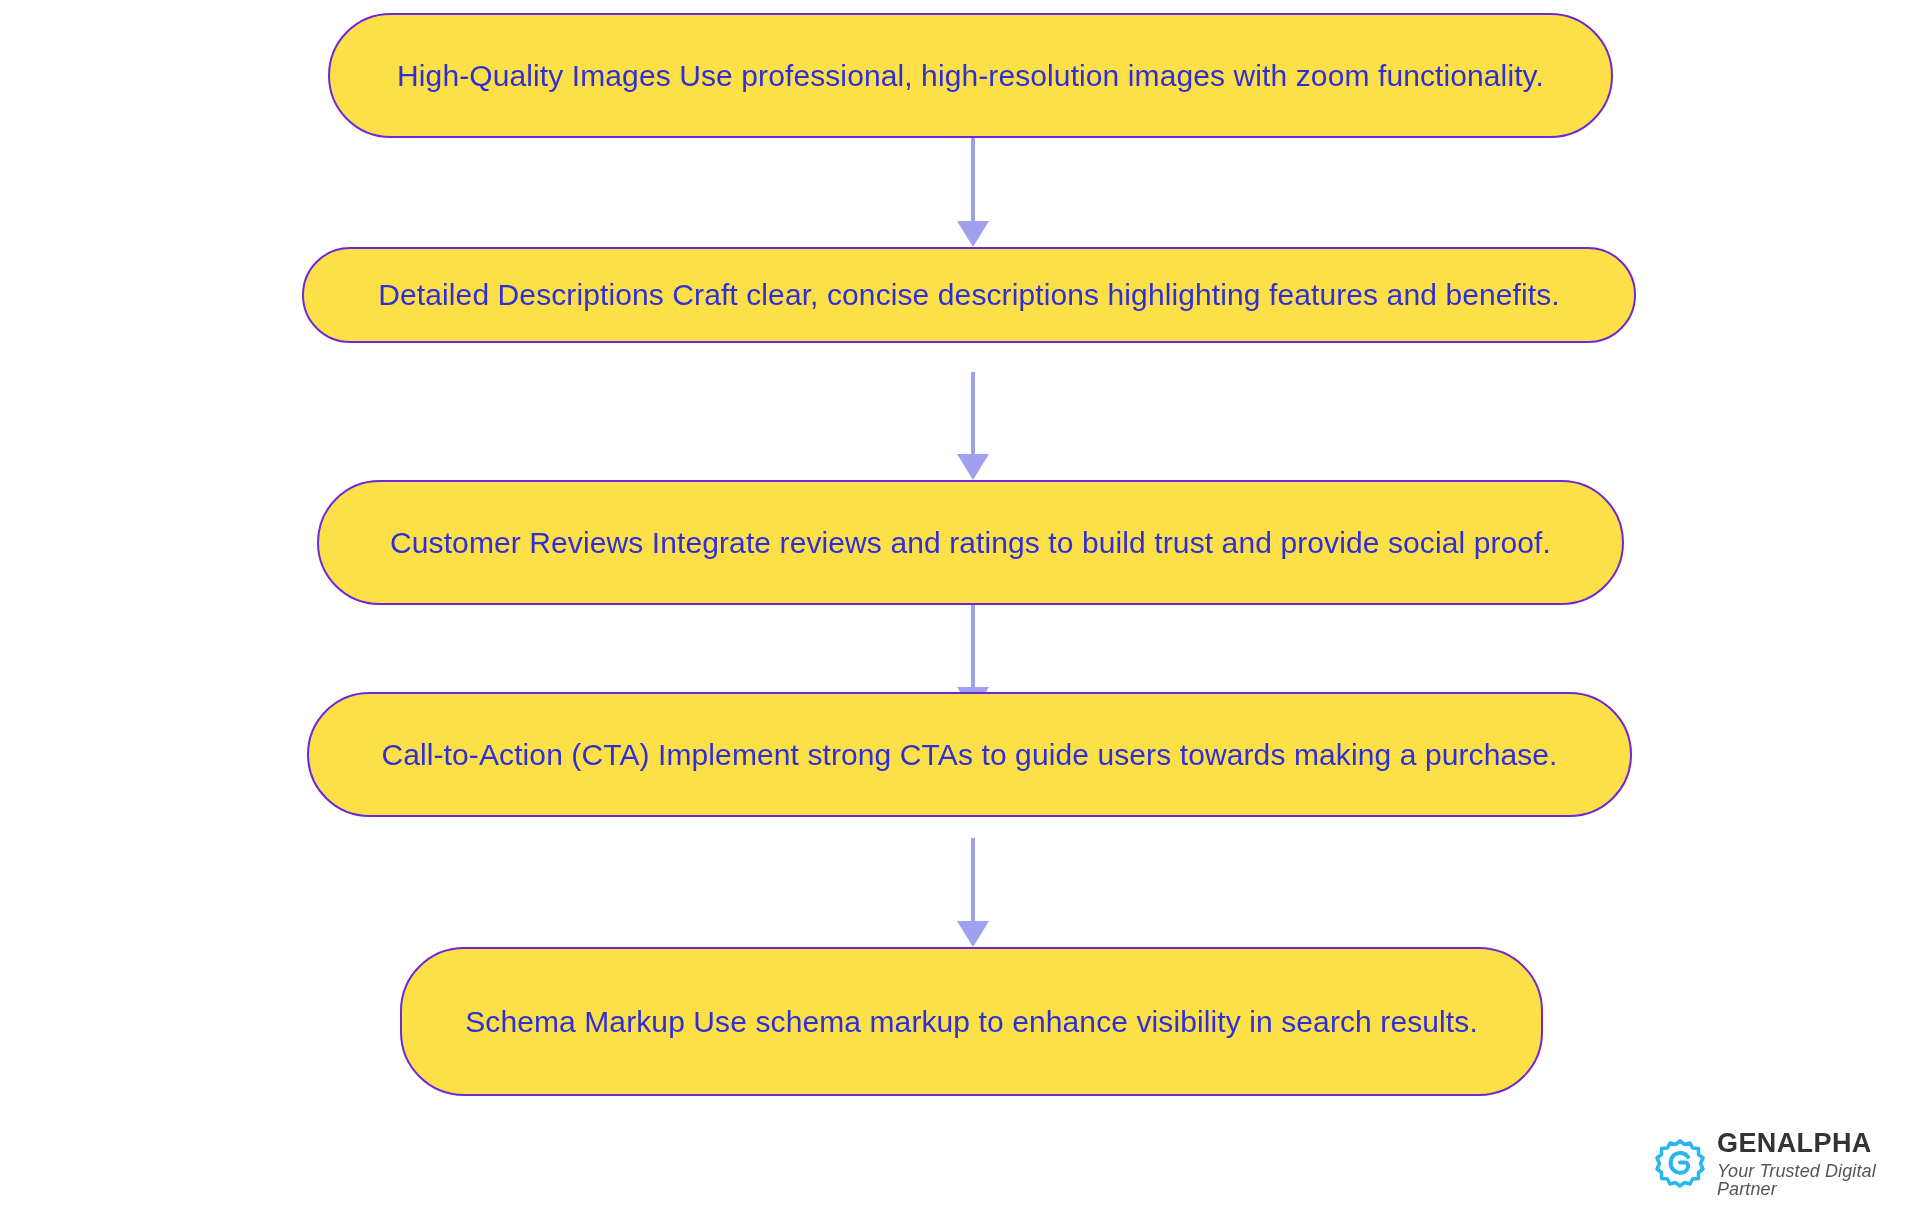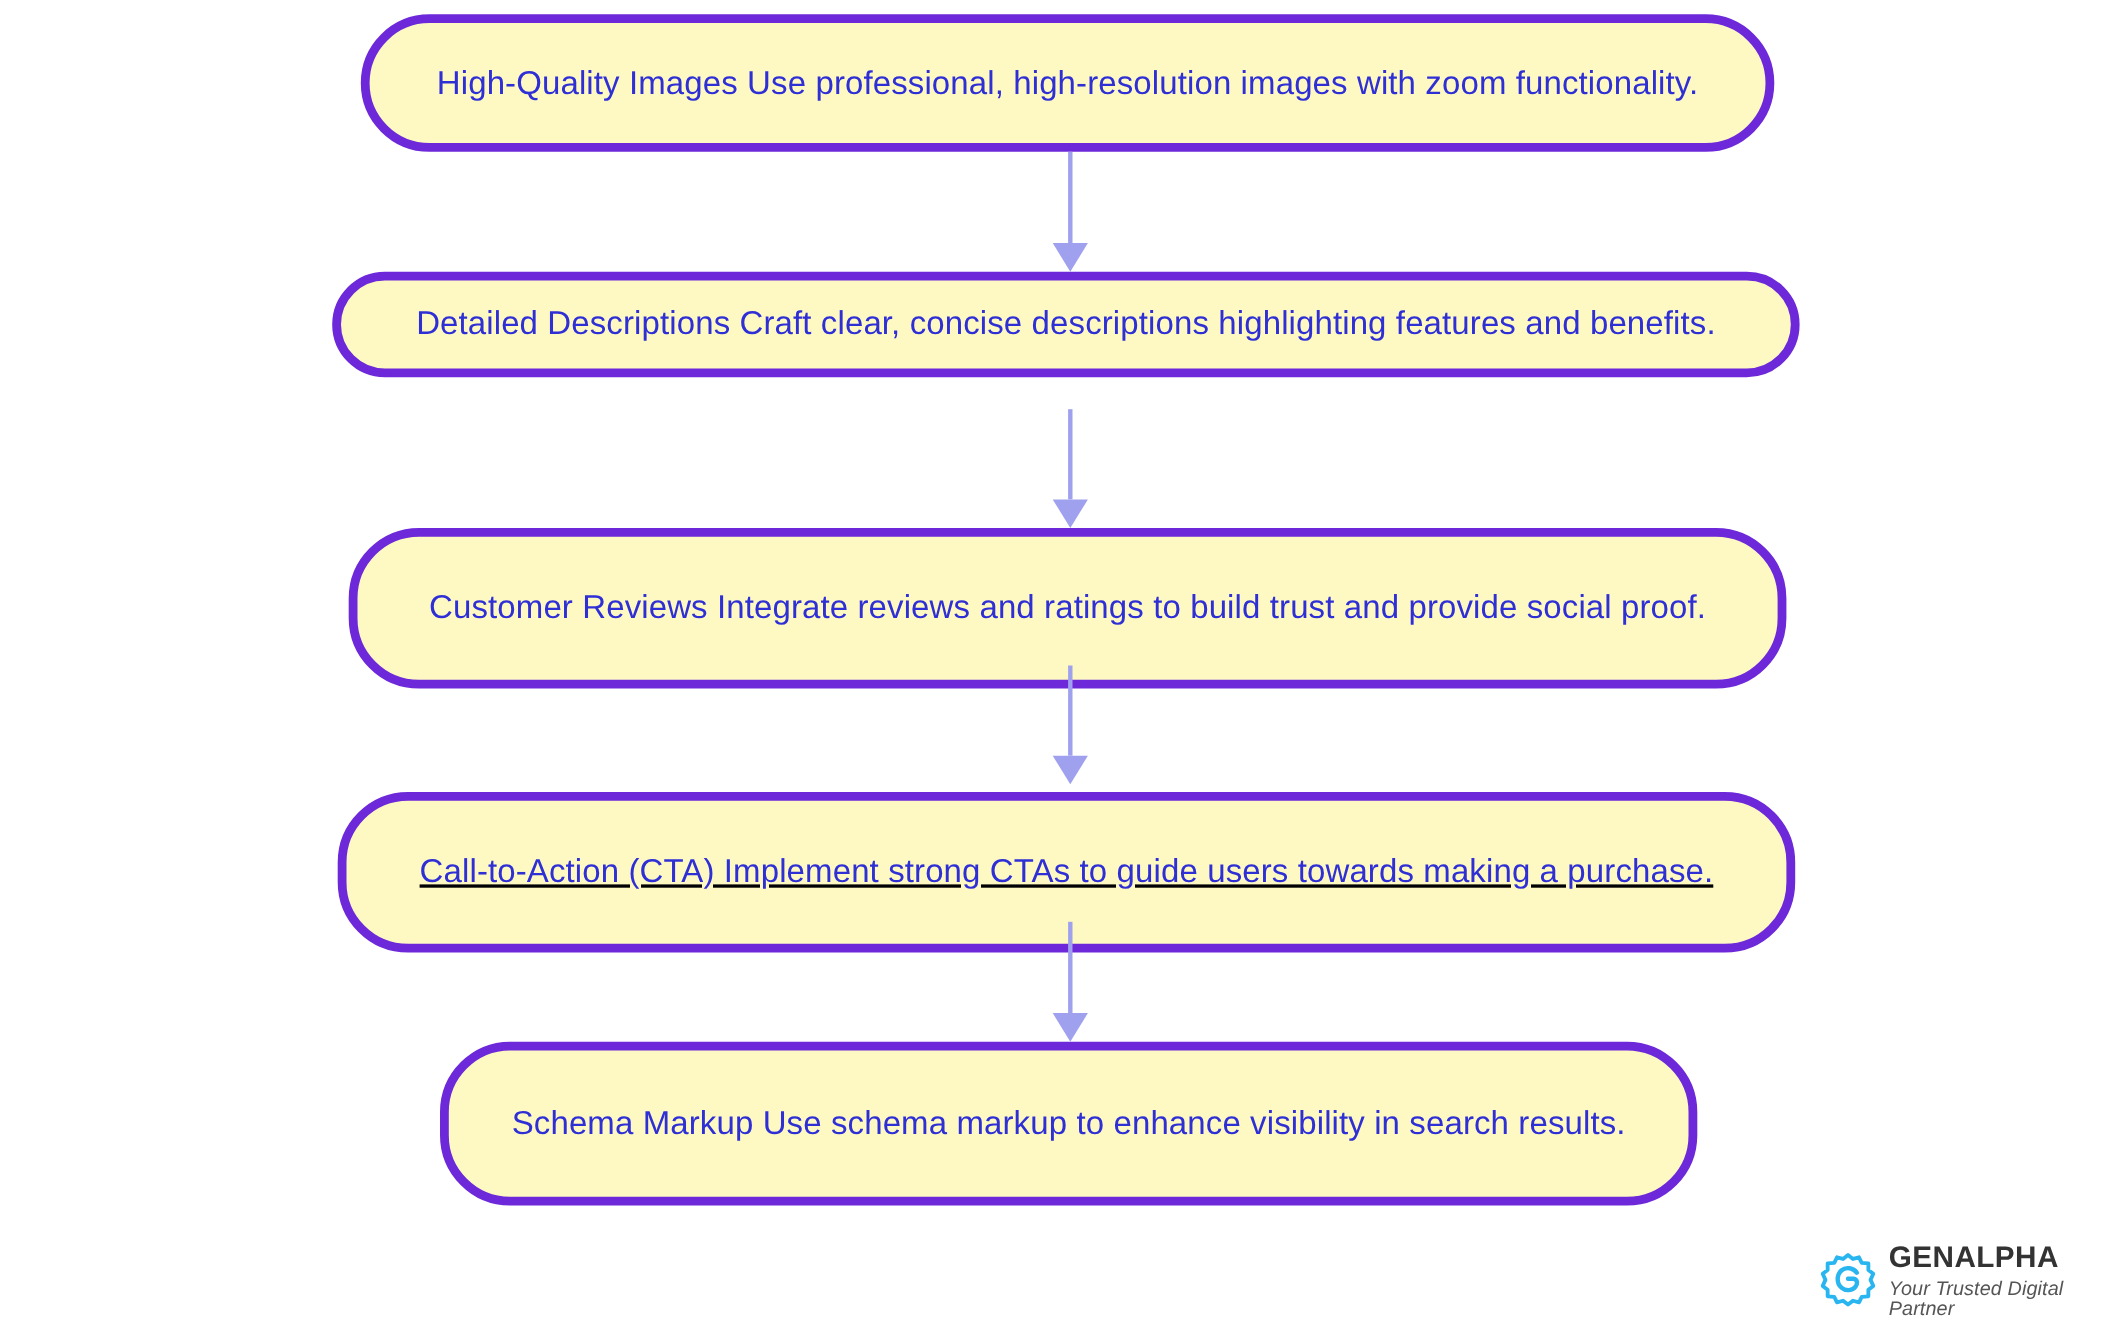--- a/index.html
+++ b/index.html
@@ -18,22 +18,22 @@
   #flowchart {
     position: absolute;
     inset: 0;
     width: 1920px;
     height: 1215px;
   }
 
   .flow-node {
     position: absolute;
     box-sizing: border-box;
-    background: #fef9c3;
-    border: 8px solid #6d28d9;
+    background: #fde047;
+    border: 2px solid #6d28d9;
     border-radius: 64px;
     display: flex;
     align-items: center;
     justify-content: center;
     padding: 0 40px;
   }
 
   .flow-node-label {
     color: #2f2fd6;
     font-family: "Liberation Sans", sans-serif;
@@ -124,30 +124,30 @@
 
   <div class="flow-node" style="left:302px; top:247px; width:1334px; height:96px;">
     <span class="flow-node-label">Detailed Descriptions Craft clear, concise descriptions highlighting features and benefits.</span>
   </div>
 
   <div class="flow-arrow" style="left:955px; top:372px; width:36px; height:108px;">
     <div class="arrow-shaft" style="height:82px;"></div>
     <div class="arrow-head"></div>
   </div>
 
-  <div class="flow-node" style="left:317px; top:480px; width:1307px; height:146px;">
+  <div class="flow-node" style="left:317px; top:480px; width:1307px; height:125px;">
     <span class="flow-node-label">Customer Reviews Integrate reviews and ratings to build trust and provide social proof.</span>
   </div>
 
   <div class="flow-arrow" style="left:955px; top:605px; width:36px; height:108px;">
     <div class="arrow-shaft" style="height:82px;"></div>
     <div class="arrow-head"></div>
   </div>
 
-  <div class="flow-node" style="left:307px; top:720px; width:1325px; height:146px;text-decoration:underline;">
+  <div class="flow-node" style="left:307px; top:692px; width:1325px; height:125px;">
     <span class="flow-node-label">Call-to-Action (CTA) Implement strong CTAs to guide users towards making a purchase.</span>
   </div>
 
   <div class="flow-arrow" style="left:955px; top:838px; width:36px; height:109px;">
     <div class="arrow-shaft" style="height:83px;"></div>
     <div class="arrow-head"></div>
   </div>
 
   <div class="flow-node" style="left:400px; top:947px; width:1143px; height:149px;">
     <span class="flow-node-label">Schema Markup Use schema markup to enhance visibility in search results.</span>

